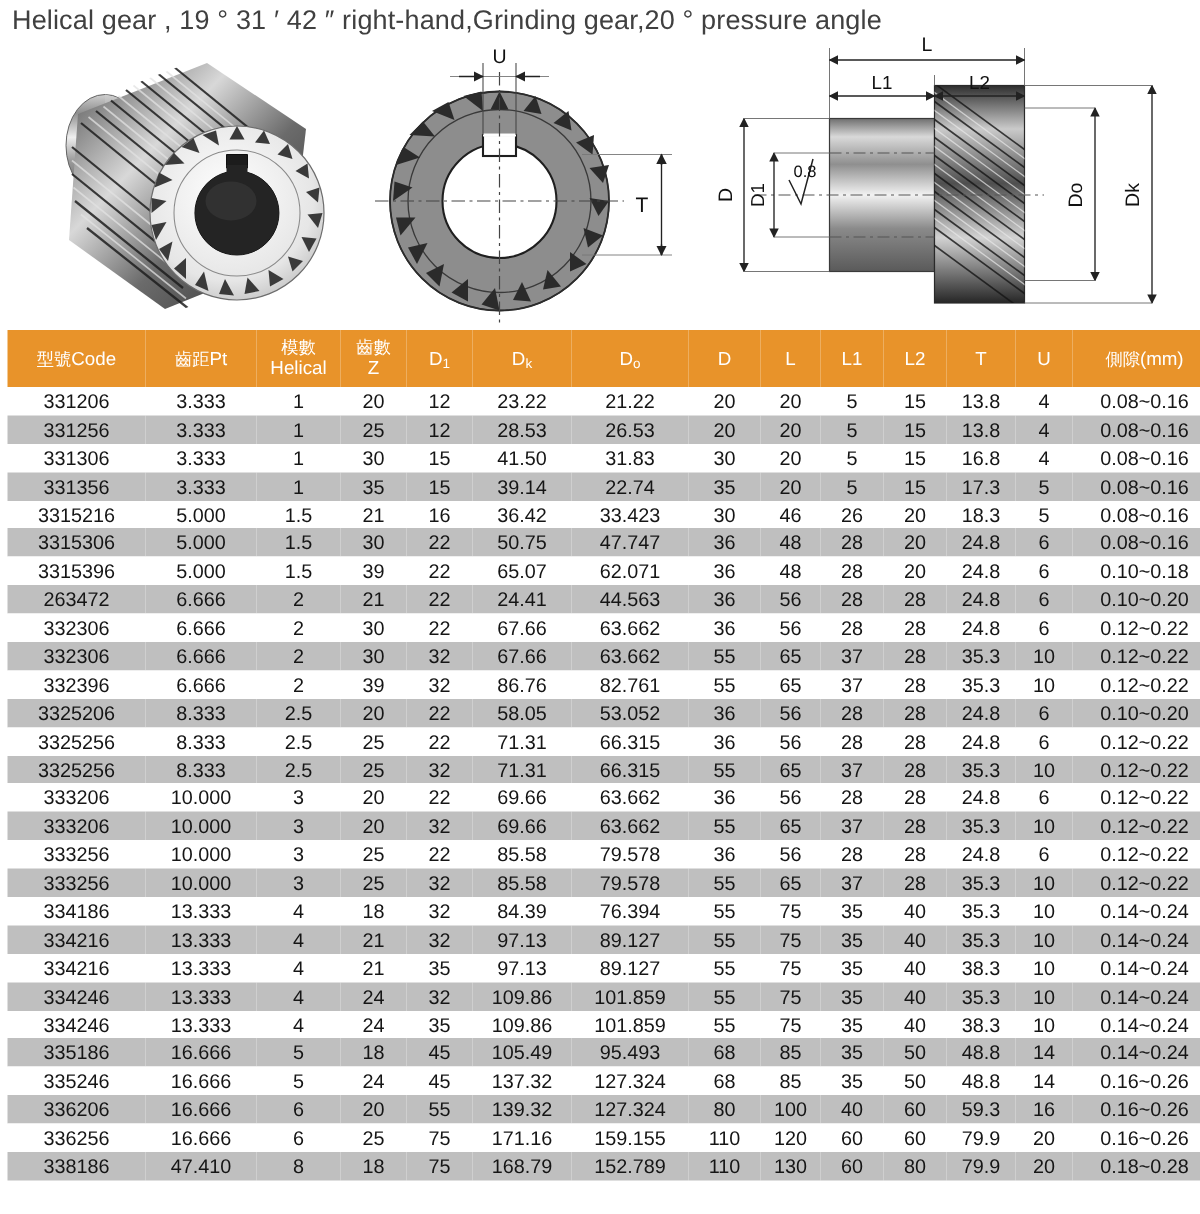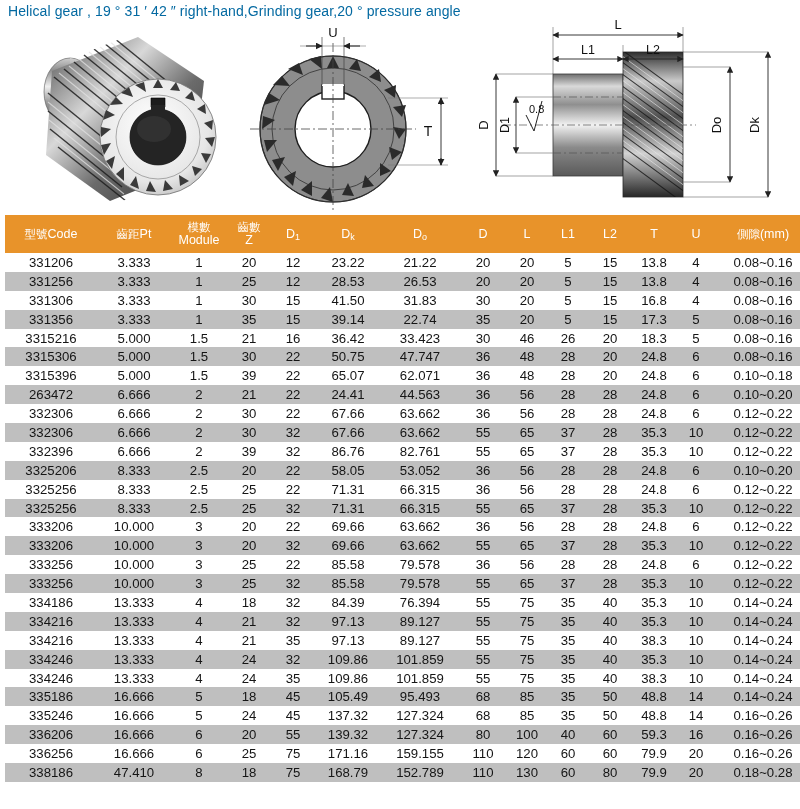--- a/index.html
+++ b/index.html
@@ -7,22 +7,22 @@
   body {
     width: 800px; height: 809px;
     background: #ffffff;
     font-family: "Liberation Sans", "DejaVu Sans", sans-serif;
     color: #1a1a1a;
     overflow: hidden;
   }
 
   
   #title {
-    font-size: 14px;
-    color: #0369a1;
+    font-size: 18px;
+    color: #404040;
     padding: 3px 0 0 8px;
     letter-spacing: .1px;
     white-space: nowrap;
   }
 
   
   #diagrams {
     position: relative;
     width: 800px; height: 193px;
   }
@@ -363,21 +363,21 @@
       <col class="c-t">
     <col class="c-u">
       <col class="c-bl">
   </colgroup>
   <thead>
     <tr>
       <th><span class="cn">型號</span><span>Code</span></th>
       <th><span class="cn">齒距</span><span>Pt</span></th>
       <th>
           <span class="stack cn">模數</span>
-          <span class="stack">Module</span>
+          <span class="stack">Helical</span>
         </th>
       <th>
           <span class="stack cn">齒數</span>
           <span class="stack">Z</span>
         </th>
       <th><span>D</span><span class="sub">1</span></th>
       <th><span>D</span><span class="sub">k</span></th>
       <th><span>D</span><span class="sub">o</span></th>
       <th>D</th>
       <th>L</th>

